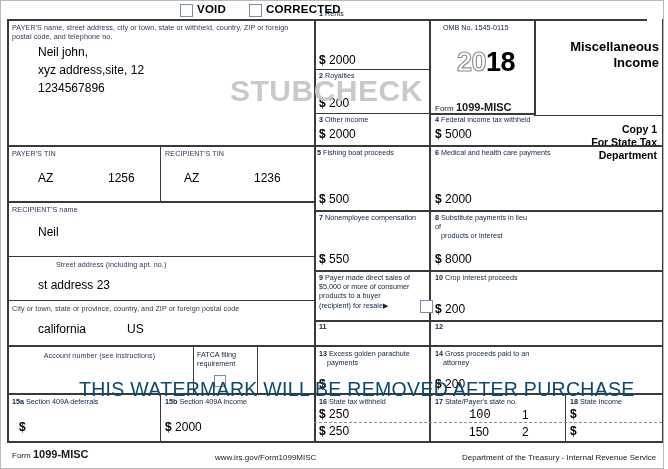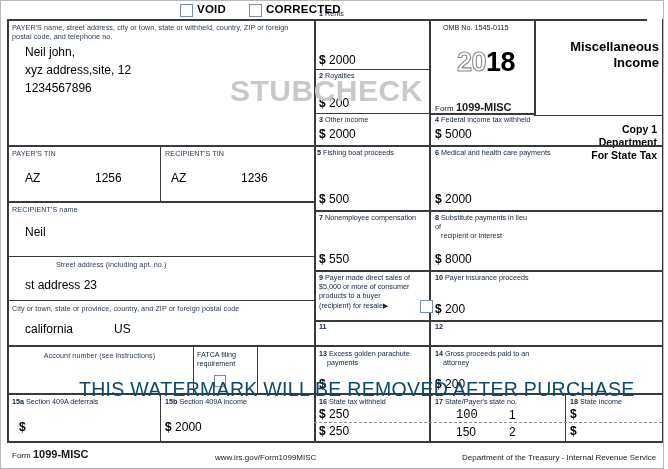--- a/index.html
+++ b/index.html
@@ -10,21 +10,21 @@
   
   .hline{position:absolute;background:#3a3a3a;height:1px;}
   .hline.thick{height:1.6px;}
   .vline{position:absolute;background:#3a3a3a;width:1px;}
   .vline.thick{width:1.6px;}
   .dash{position:absolute;height:0;border-top:1px dashed #8d8d8d;}
   
   .cap{font-size:7.2px;color:#2b3a55;line-height:9.2px;letter-spacing:.01em;}
   .cap b,.bno{font-weight:bold;color:#10233f;}
   .capblk{font-size:7.2px;color:#10233f;line-height:9.2px;}
-  .val{font-size:12px;color:#000;}
+  .val{font-size:12px;color:#000;margin-left:13px;}
   .money{font-size:12px;color:#000;white-space:nowrap;}
   .money .d{font-weight:bold;}
   
   .cbx{position:absolute;border:1.4px solid #7b8ea8;background:#fff;}
   .toplbl{position:absolute;font-size:11.5px;font-weight:bold;color:#000;letter-spacing:.02em;}
   
   #yearwrap{position:absolute;left:456px;top:46px;font-size:27px;font-weight:bold;letter-spacing:-.5px;}
   #y20{color:#fff;-webkit-text-stroke:1.1px #8c8c8c;}
   #y18{color:#000;}
   
@@ -150,22 +150,22 @@
   <div class="hline thick" style="left:428px;top:112px;width:106px;"></div>
 
   <div class="rtitle" style="left:538px;top:38px;width:120px;">
     <div>Miscellaneous</div>
     <div>Income</div>
   </div>
 
   <div class="hline" style="left:533px;top:114px;width:128px;"></div>
   <div class="copy" style="left:538px;top:122px;width:118px;">
     <div>Copy 1</div>
+    <div>For State Tax</div>
     <div>Department</div>
-    <div>For State Tax</div>
   </div>
 
   <div class="abs capblk" style="left:434px;top:114px;">
     <b class="bno">4</b>
     <span>Federal income tax withheld</span>
   </div>
   <div class="abs money" style="left:434px;top:126px;">
     <span class="d">$</span>
     <span>5000</span>
   </div>
@@ -193,41 +193,41 @@
     <b class="bno">7</b>
     <span>Nonemployee compensation</span>
   </div>
   <div class="abs money" style="left:318px;top:251px;">
     <span class="d">$</span>
     <span>550</span>
   </div>
   <div class="abs capblk" style="left:434px;top:212px;width:95px;">
     <b class="bno">8</b>
     <span>Substitute payments in lieu of</span>
-    <div style="margin-left:6px;">recipient or interest</div>
+    <div style="margin-left:6px;">products or interest</div>
   </div>
   <div class="abs money" style="left:434px;top:251px;">
     <span class="d">$</span>
     <span>8000</span>
   </div>
 
   <div class="hline thick" style="left:313px;top:269px;width:348px;"></div>
   <div class="abs capblk" style="left:318px;top:272px;width:104px;">
     <b class="bno">9</b>
     <span>Payer made direct sales of</span>
     <div>$5,000 or more of consumer</div>
     <div>products to a buyer</div>
     <div>
       <span>(recipient) for resale</span><span style="font-size:7px;">▶</span>
     </div>
   </div>
   <div class="cbx" style="left:419px;top:299px;width:11px;height:11px;border-width:1.2px;"></div>
   <div class="abs capblk" style="left:434px;top:272px;">
     <b class="bno">10</b>
-    <span>Payer insurance proceeds</span>
+    <span>Crop interest proceeds</span>
   </div>
   <div class="abs money" style="left:434px;top:301px;">
     <span class="d">$</span>
     <span>200</span>
   </div>
 
   <div class="hline thick" style="left:313px;top:319px;width:348px;"></div>
   <div class="abs capblk" style="left:318px;top:321px;">
     <b class="bno">11</b>
     <span></span>

